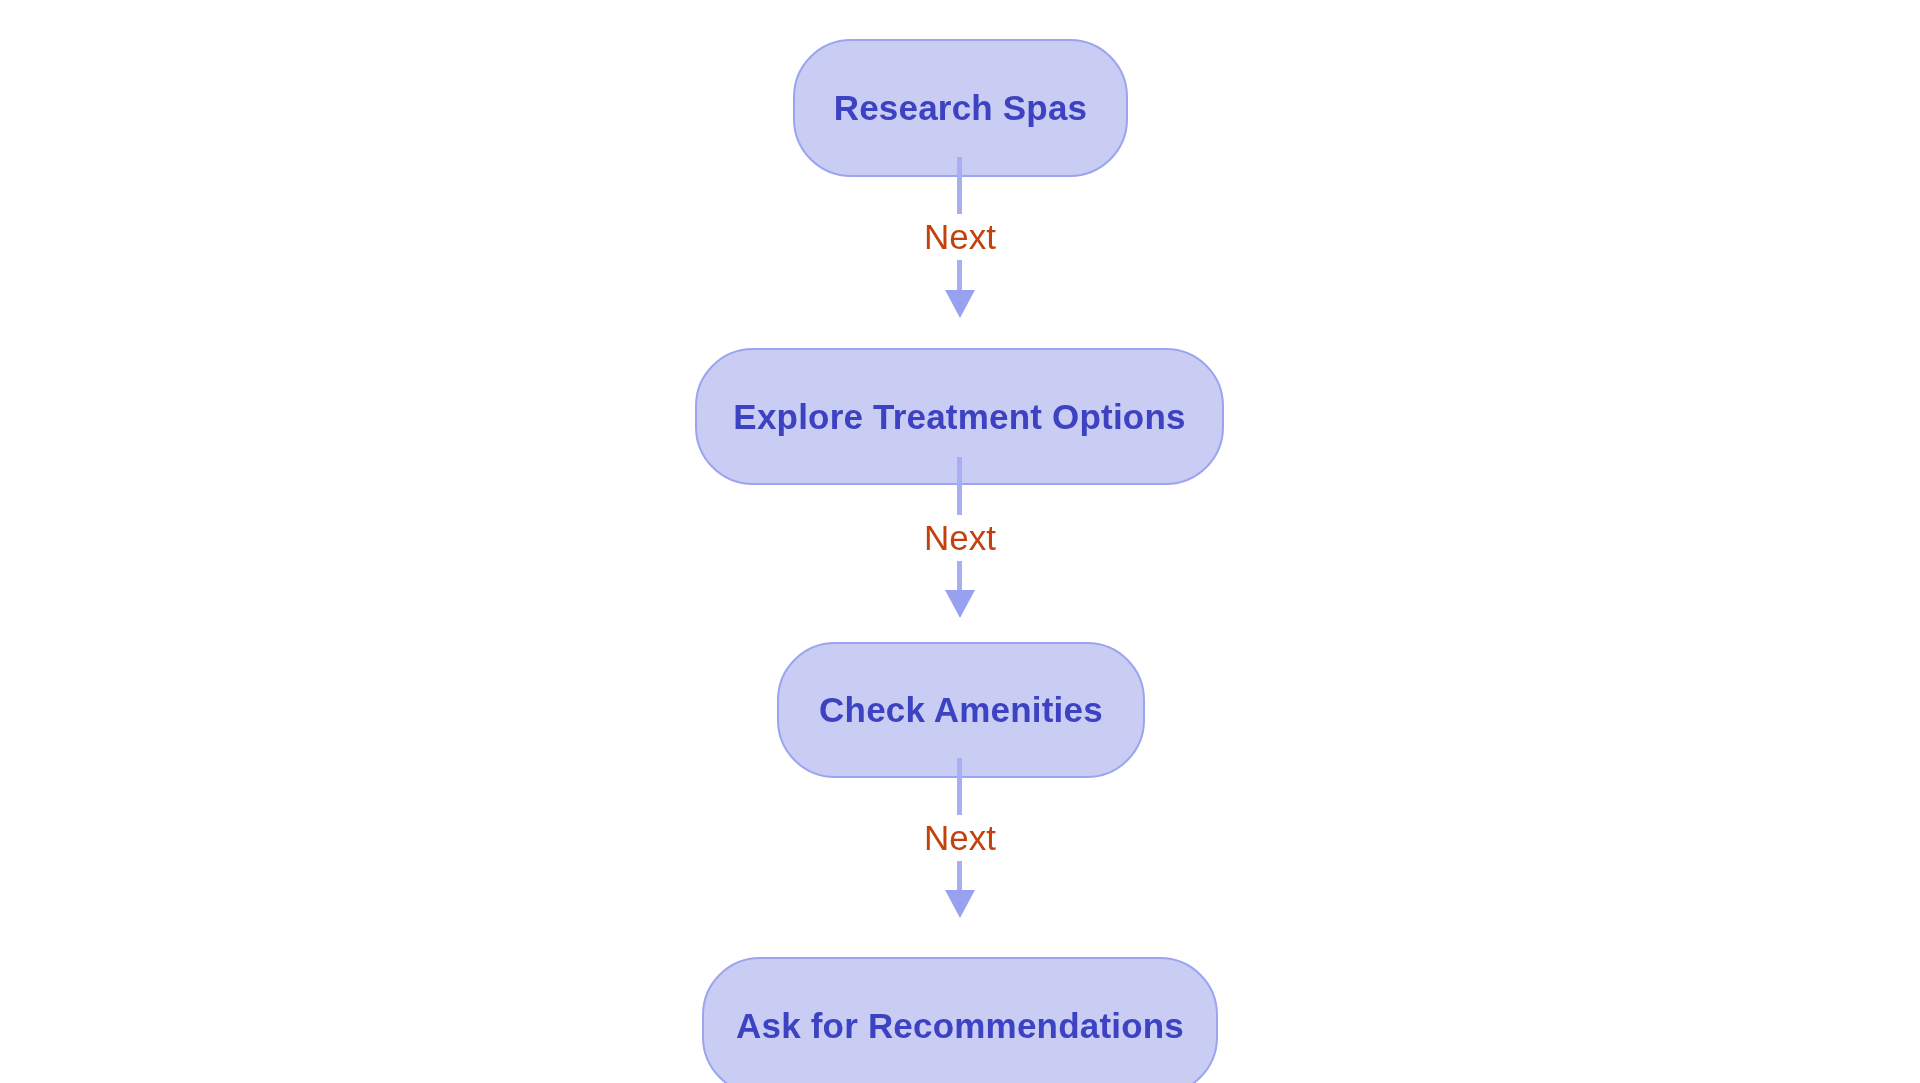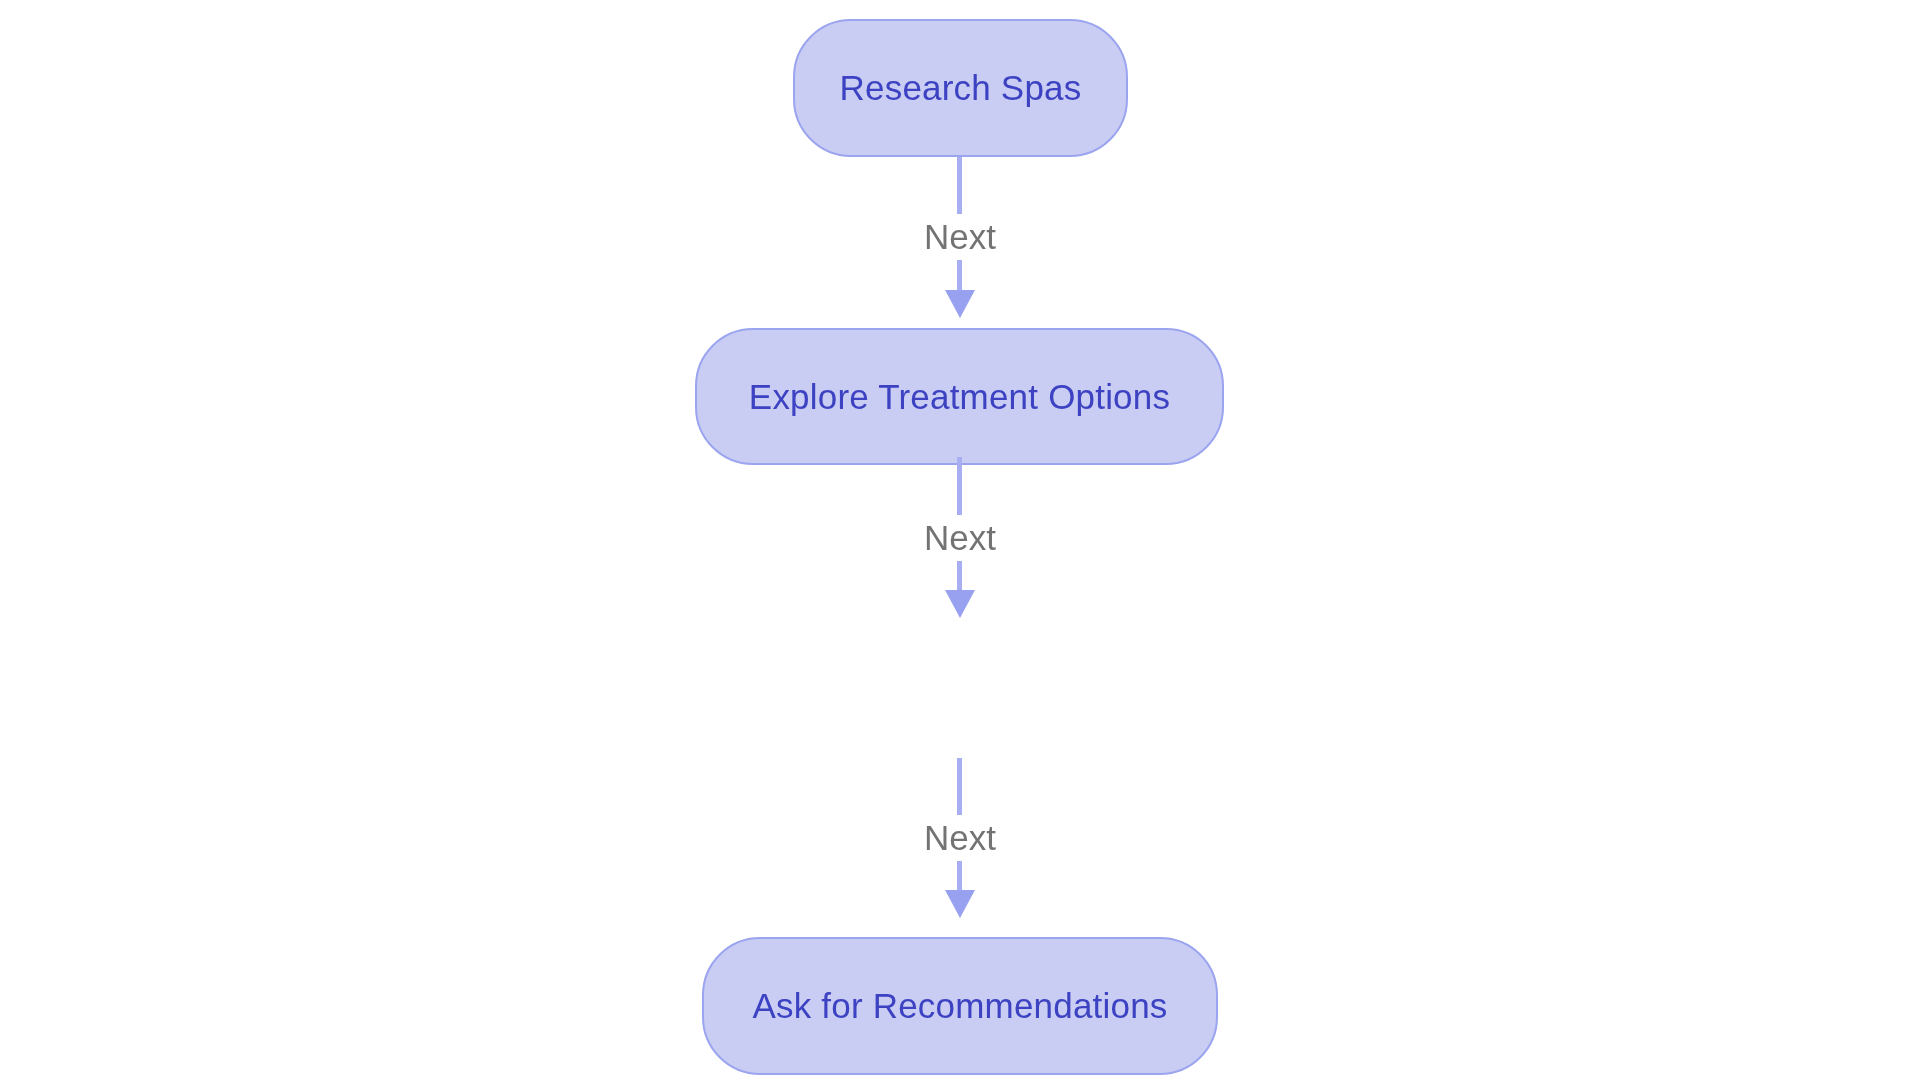--- a/index.html
+++ b/index.html
@@ -24,23 +24,24 @@
     position: absolute;
     box-sizing: border-box;
     background: #c9cdf4;
     border: 2px solid #9ba4ef;
     border-radius: 58px;
     display: flex;
     align-items: center;
     justify-content: center;
     color: #3c42c1;
     font-size: 35px;
-    font-weight: 400;
+    font-weight: 700;
     letter-spacing: 0.2px;
     white-space: nowrap;
+    margin-top: 20px;
   }
   .node-1 { left: 793px; top: 19px;  width: 335px; height: 138px; }
   .node-2 { left: 695px; top: 328px; width: 529px; height: 137px; }
   .node-3 { left: 777px; top: 622px; width: 368px; height: 136px; }
   .node-4 { left: 702px; top: 937px; width: 516px; height: 138px; }
 
   
   .edge-line {
     position: absolute;
     left: 957px;
@@ -63,21 +64,21 @@
   .arrow-1 { top: 290px; }
   .arrow-2 { top: 590px; }
   .arrow-3 { top: 890px; }
 
   .edge-label {
     position: absolute;
     left: 906px;
     width: 108px;
     height: 46px;
     background: #ffffff;
-    color: #737373;
+    color: #c2410c;
     font-size: 35px;
     display: flex;
     align-items: center;
     justify-content: center;
     white-space: nowrap;
   }
   .label-1 { top: 214px; }
   .label-2 { top: 515px; }
   .label-3 { top: 815px; }
 </style>
@@ -87,20 +88,23 @@
 <div class="canvas">
 
   <div class="node node-1">
     <span class="node-label">Research Spas</span>
   </div>
 
   <div class="node node-2">
     <span class="node-label">Explore Treatment Options</span>
   </div>
 
+  <div class="node node-3">
+    <span class="node-label">Check Amenities</span>
+  </div>
 
   <div class="node node-4">
     <span class="node-label">Ask for Recommendations</span>
   </div>
 
   <div class="edge">
     <div class="edge-line line-1"></div>
     <div class="arrowhead arrow-1"></div>
     <div class="edge-label label-1">Next</div>
   </div>

